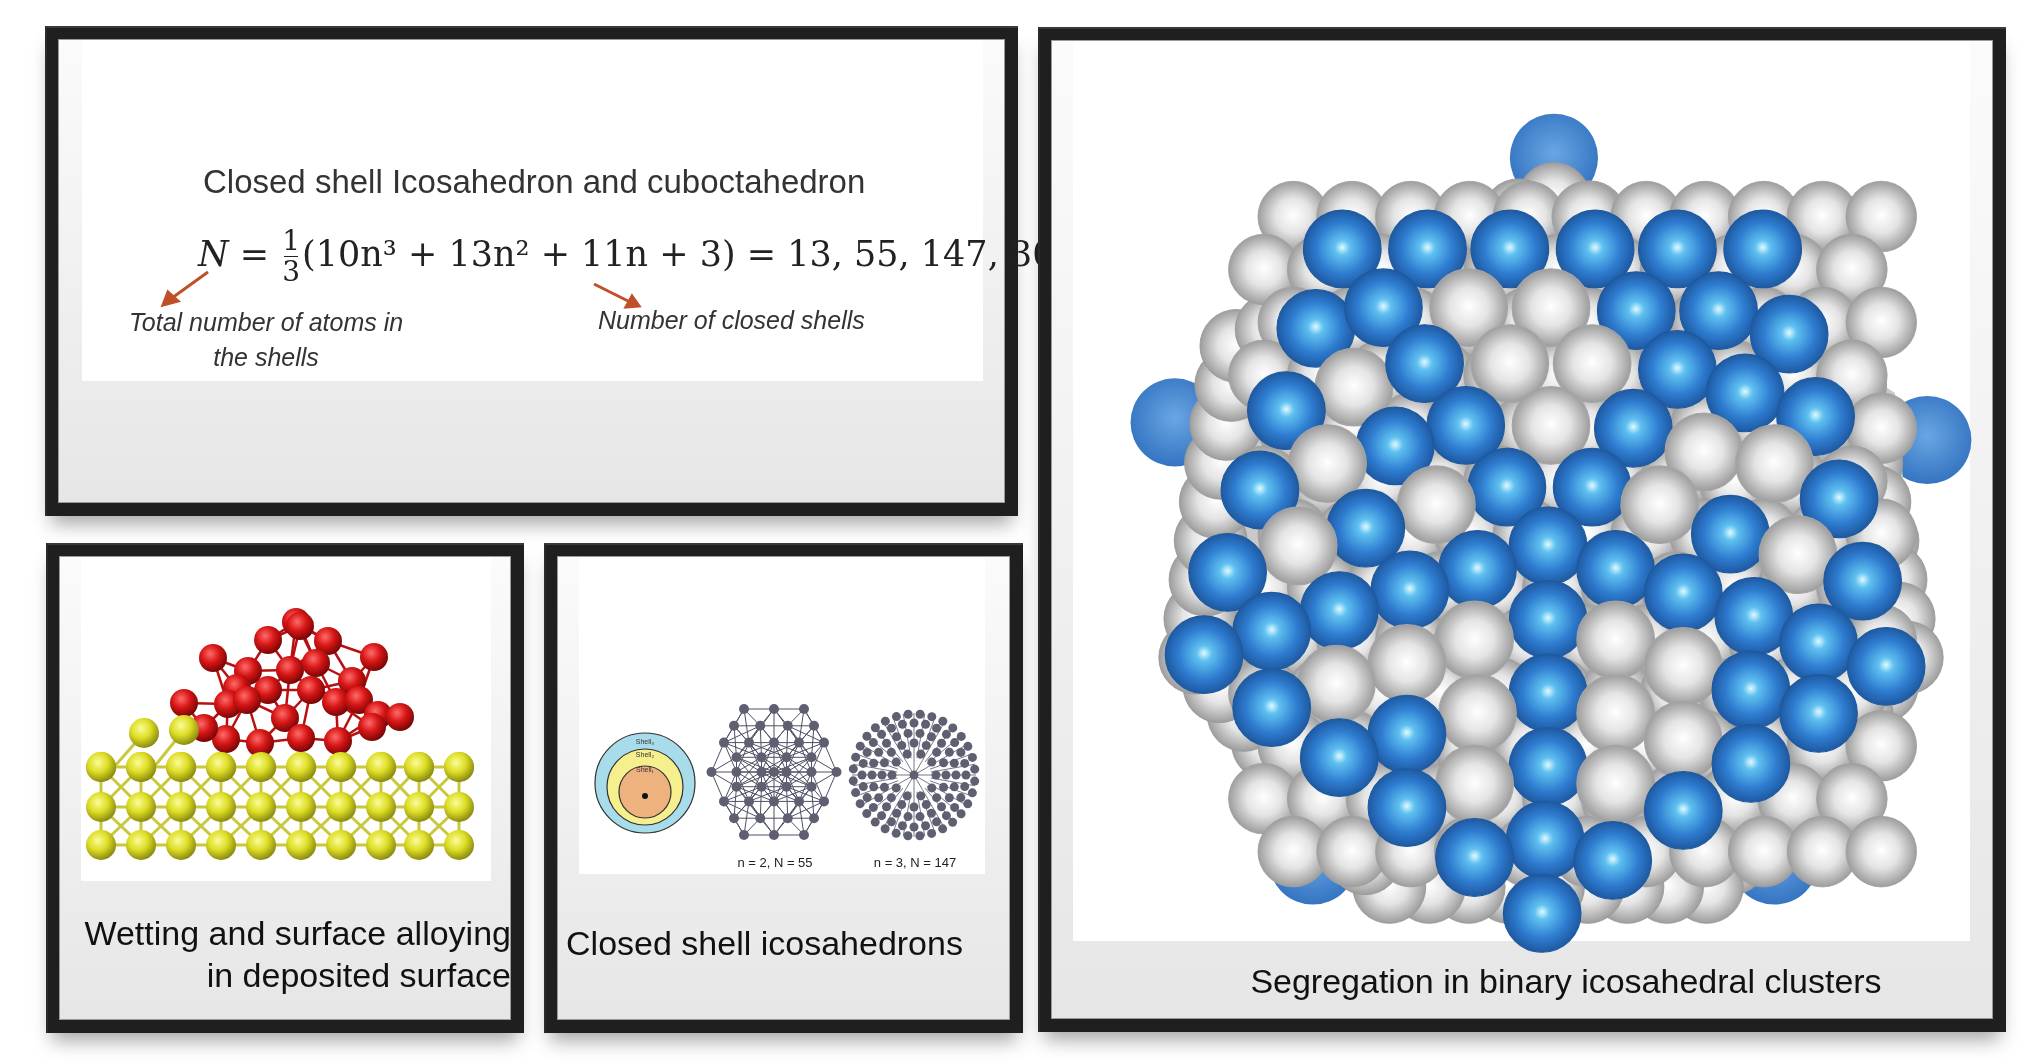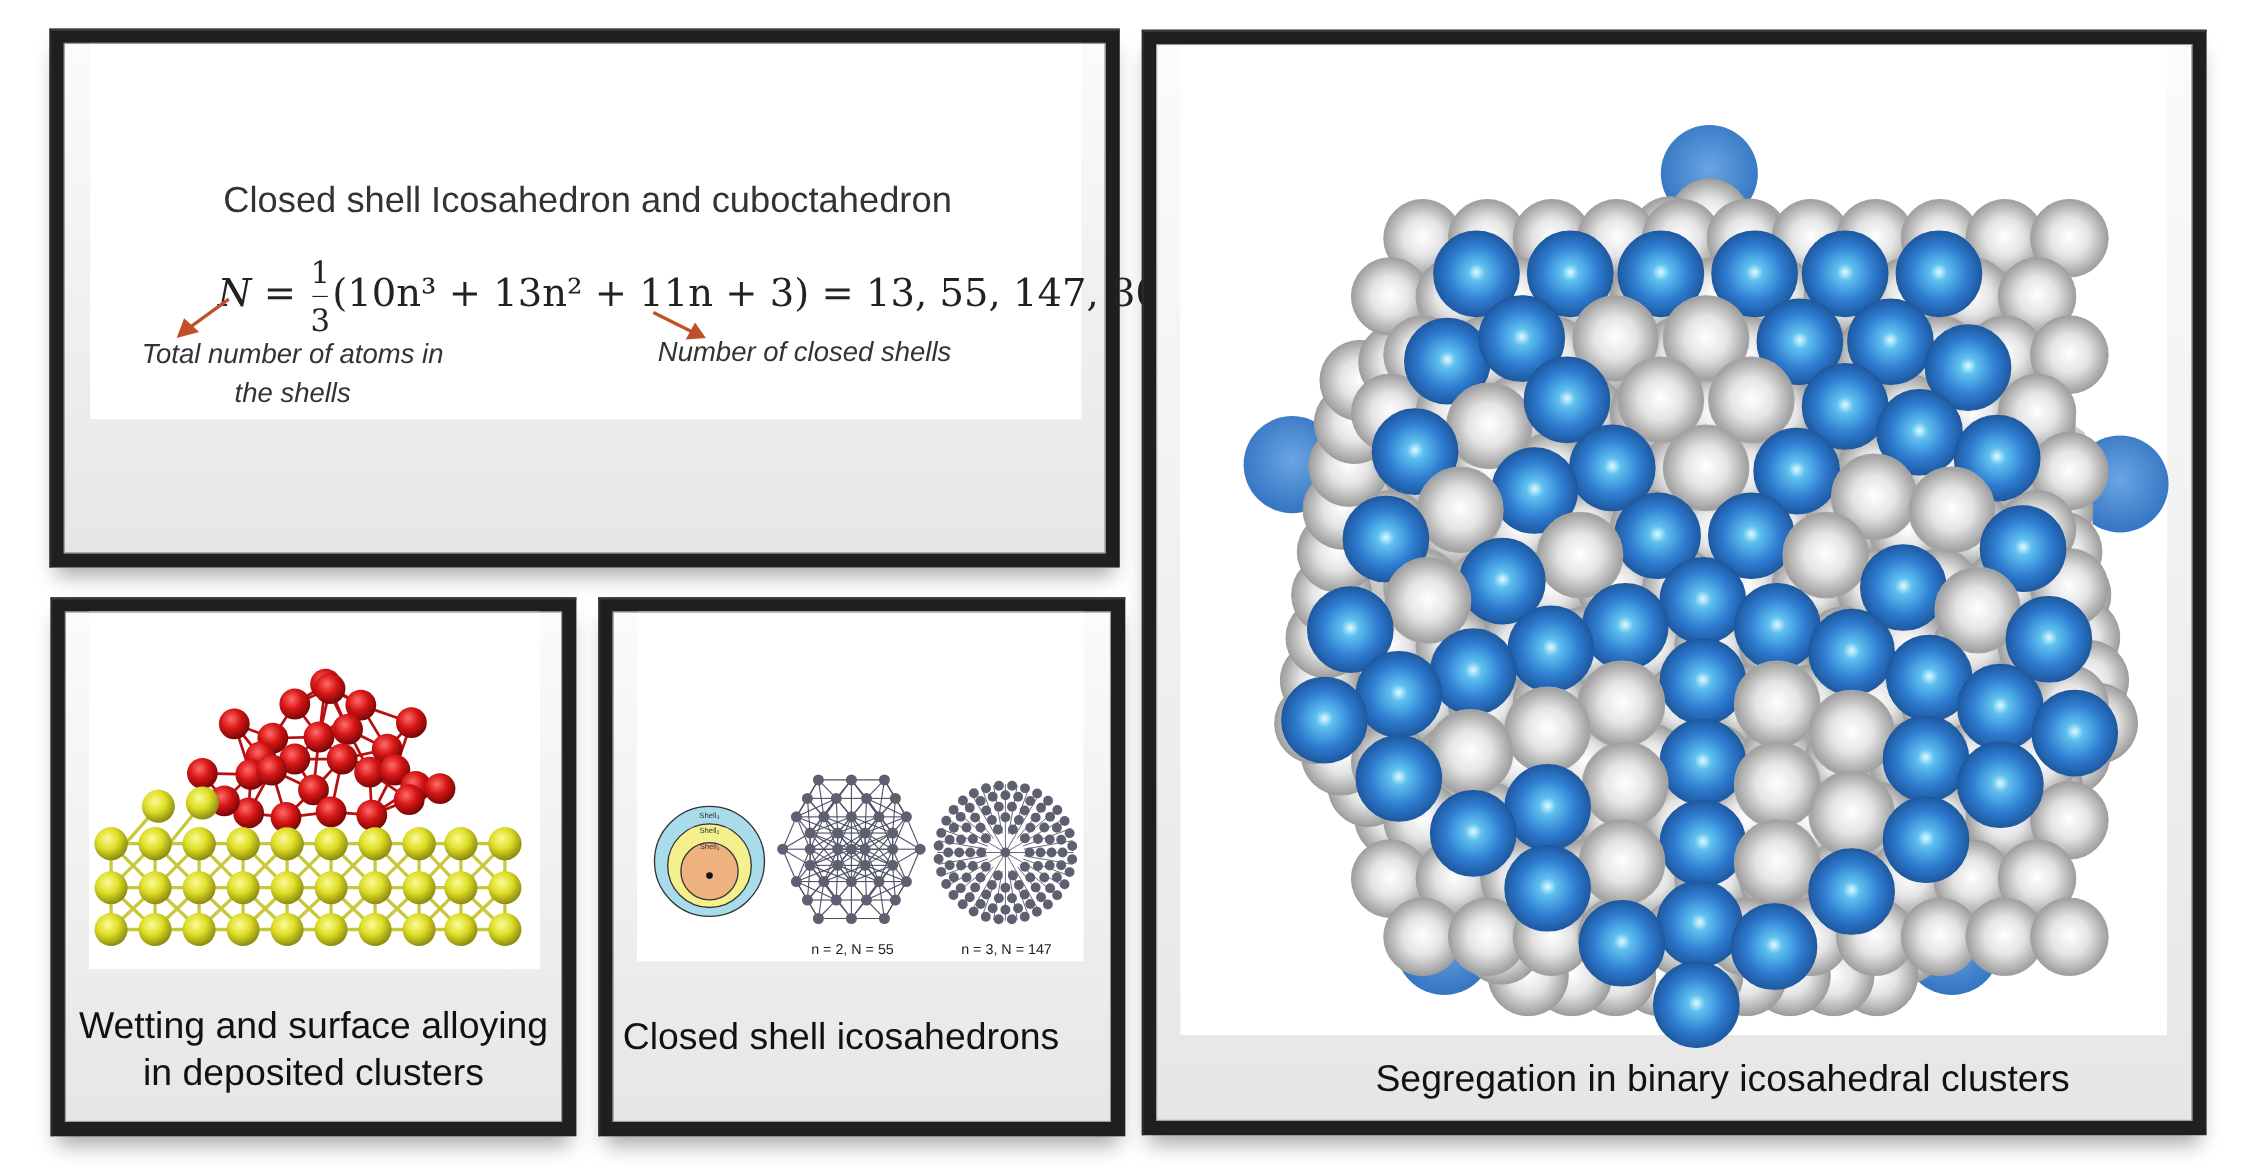--- a/index.html
+++ b/index.html
@@ -5,21 +5,21 @@
   html,body{margin:0;padding:0;background:#ffffff;}
   body{width:2038px;height:1064px;position:relative;overflow:hidden;font-family:"Liberation Sans",sans-serif;}
   .frame{position:absolute;box-sizing:border-box;border:13px solid #1f1f1f;background:linear-gradient(#fbfbfb,#e6e6e6);box-shadow:0 14px 18px -6px rgba(0,0,0,0.35);}
   .frame::before{content:"";position:absolute;inset:-13px;border-top:2px solid #3a3a3a;border-left:2px solid #2a2a2a;pointer-events:none;}
   .frame::after{content:"";position:absolute;inset:0;border:1px solid #9a9a9a;pointer-events:none;}
   .inset{position:absolute;background:#ffffff;}
   .abs{position:absolute;}
   .title1{font-size:33px;color:#333333;white-space:nowrap;}
   .formula{font-family:"DejaVu Serif",serif;font-size:35px;color:#222222;white-space:nowrap;}
   .formula i{font-family:"DejaVu Serif",serif;}
-  .frac{display:inline-block;vertical-align:middle;text-align:center;font-size:28px;line-height:43px;margin:0 2px;}
+  .frac{display:inline-block;vertical-align:middle;text-align:center;font-size:28px;line-height:30px;margin:0 2px;}
   .frac .bar{display:block;border-top:1.5px solid #222;width:14px;margin:0 auto;}
   .note{font-style:italic;font-size:25px;color:#333333;white-space:nowrap;text-align:center;}
   .caption{font-size:34px;color:#111111;text-align:center;line-height:42px;}
   svg{position:absolute;overflow:visible;}
 </style>
 </head>
 <body>
 
 <div class="frame" style="left:45px;top:26px;width:973px;height:490px;">
   <div class="inset" style="left:24px;top:0;width:901px;height:342px;"></div>
@@ -269,23 +269,23 @@
     <circle cx="141" cy="767" r="15" fill="url(#gYel)"></circle>
     <circle cx="181" cy="767" r="15" fill="url(#gYel)"></circle>
     <circle cx="221" cy="767" r="15" fill="url(#gYel)"></circle>
     <circle cx="261" cy="767" r="15" fill="url(#gYel)"></circle>
     <circle cx="301" cy="767" r="15" fill="url(#gYel)"></circle>
     <circle cx="341" cy="767" r="15" fill="url(#gYel)"></circle>
     <circle cx="381" cy="767" r="15" fill="url(#gYel)"></circle>
     <circle cx="419" cy="767" r="15" fill="url(#gYel)"></circle>
     <circle cx="459" cy="767" r="15" fill="url(#gYel)"></circle>
   </svg>
-<div class="abs caption" style="left:59px;top:912px;width:452px;">
+<div class="abs caption" style="left:59px;top:912px;width:452px;text-align:right;">
   <div>Wetting and surface alloying</div>
-  <div>in deposited clusters</div>
+  <div>in deposited surface</div>
 </div>
 
 <div class="frame" style="left:544px;top:543px;width:479px;height:490px;">
   <div class="inset" style="left:22px;top:0;width:406px;height:318px;"></div>
 </div>
 <svg id="shells-svg" style="left:0;top:0;" width="2038" height="1064">
   <g>
     <circle cx="645" cy="783" r="50" fill="#a8dcea" stroke="#333" stroke-width="1.2"></circle>
     <circle cx="645" cy="787" r="38" fill="#f5ef8e" stroke="#333" stroke-width="1.2"></circle>
     <circle cx="645" cy="792" r="26" fill="#eeb27e" stroke="#333" stroke-width="1.2"></circle>

